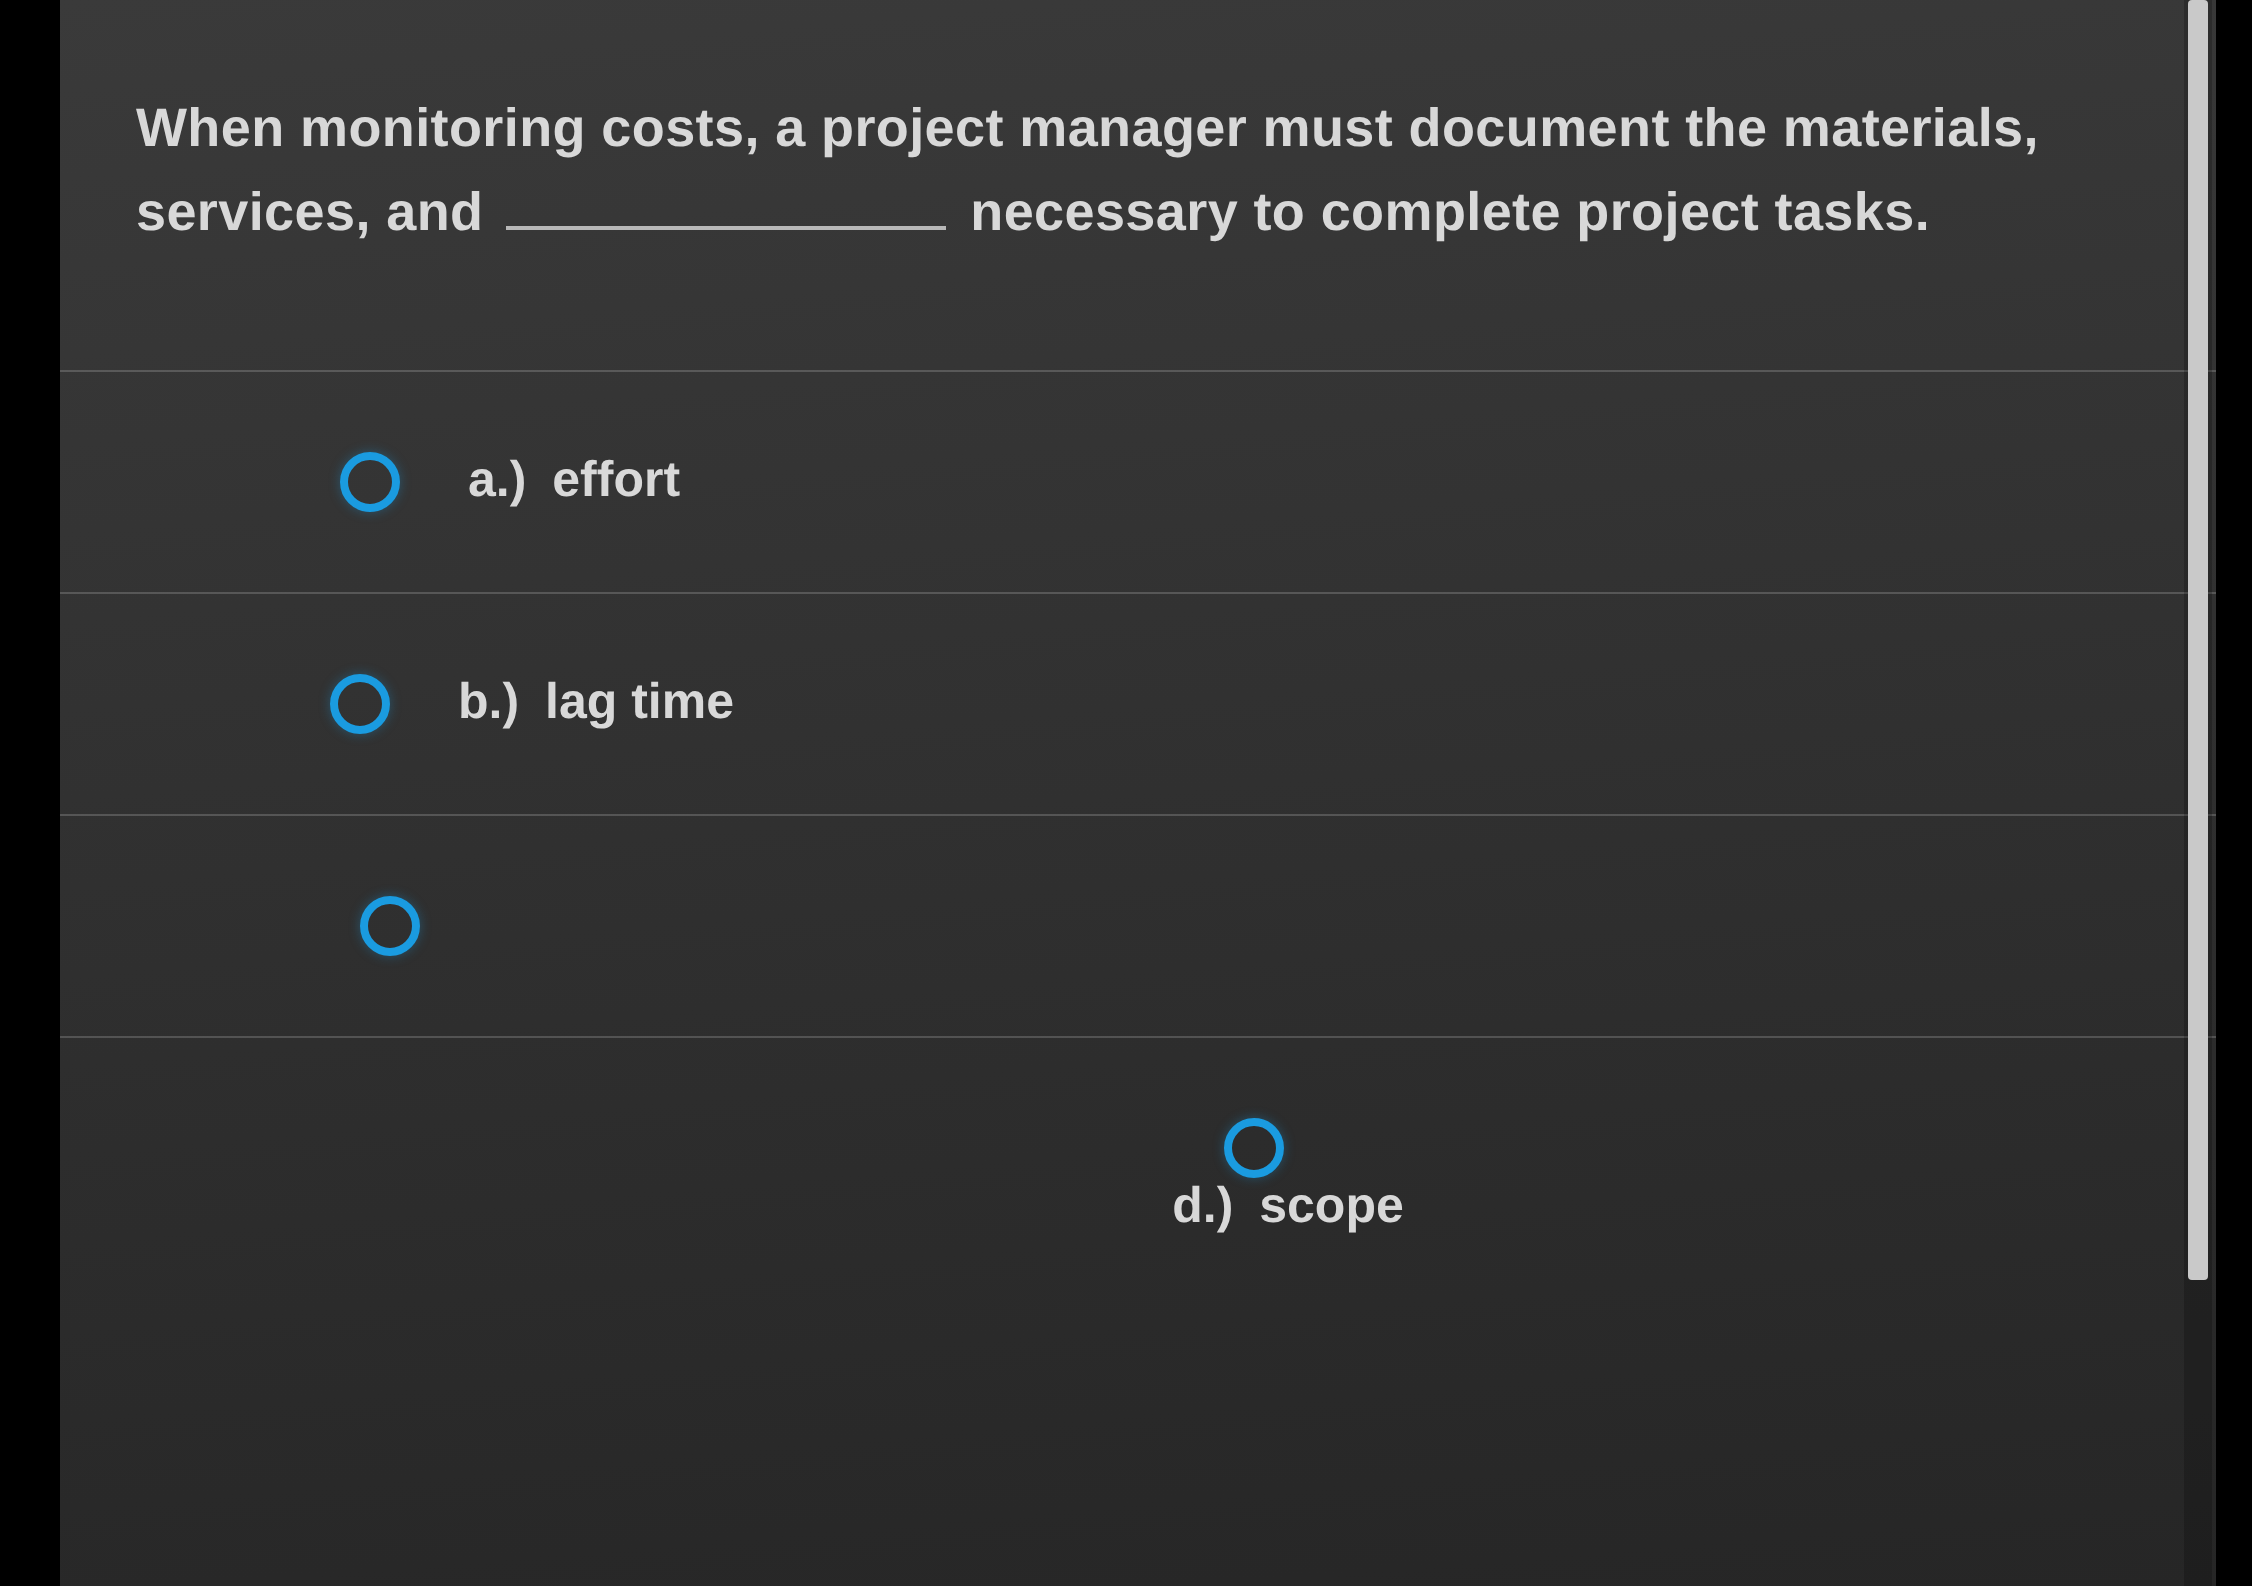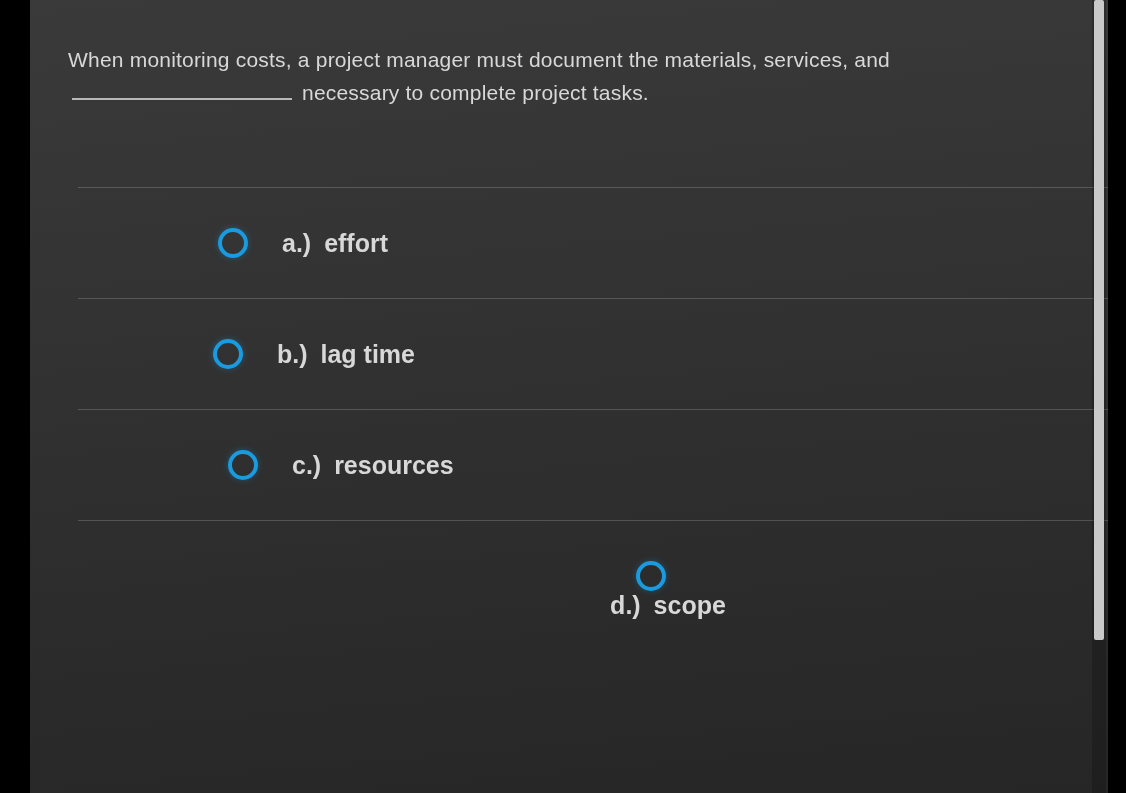--- a/index.html
+++ b/index.html
@@ -21,36 +21,35 @@
       top: 0;
       right: 18px;
       bottom: 0;
       background: linear-gradient(175deg, #3a3a3a 0%, #323232 40%, #2c2c2c 70%, #262626 100%);
     }
     .question-block {
       padding: 44px 38px 0 38px;
     }
     .question-text {
       color: #d8d8d8;
-      font-size: 21px;
-      font-weight: normal;
+      font-size: 27px;
+      font-weight: bold;
       line-height: 1.55;
       letter-spacing: 0.2px;
     }
     .blank {
       display: inline-block;
       border-bottom: 2px solid #b8b8b8;
       width: 220px;
       height: 0.9em;
       vertical-align: baseline;
       margin: 0 4px;
     }
     .options {
-      margin-top: 78px;
-      padding-left: 48px;
+      margin-top: 57px;
     }
     .option-row {
       display: flex;
       align-items: center;
       padding: 40px 0 40px 140px;
       border-top: 1px solid rgba(255,255,255,0.18);
       cursor: pointer;
     }
     .option-row:last-child {
       padding-bottom: 12px;
@@ -122,24 +121,20 @@
     <div class="option-row">
       <div class="radio-circle"></div>
       <div class="option-label">
         <span class="option-letter">b.)</span>
         <span>lag time</span>
       </div>
     </div>
 
     <div class="option-row">
       <div class="radio-circle"></div>
-      <div class="option-label">
-        <span class="option-letter">c.)</span>
-        <span>resources</span>
-      </div>
     </div>
 
     <div class="option-row">
       <div class="radio-circle"></div>
       <div class="option-label">
         <span class="option-letter">d.)</span>
         <span>scope</span>
       </div>
     </div>
 

